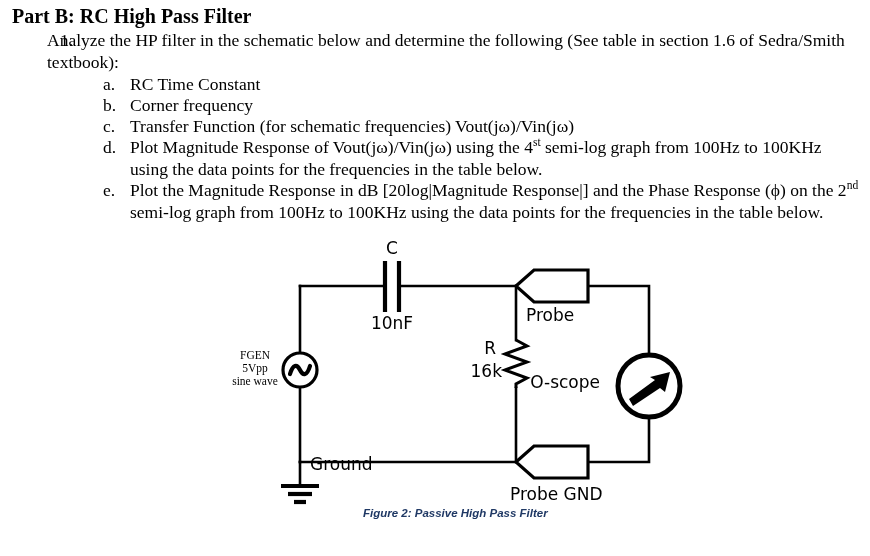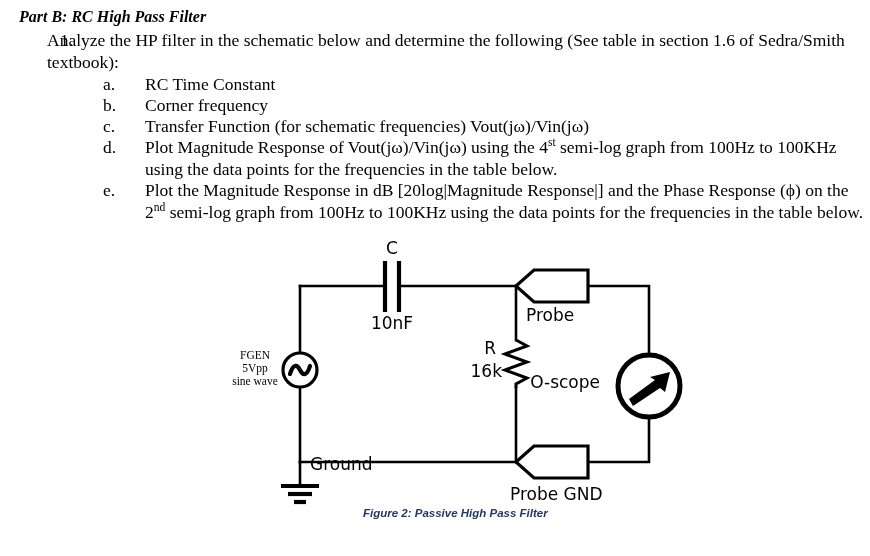--- a/index.html
+++ b/index.html
@@ -18,28 +18,27 @@
 
   
   .doc {
     position: absolute;
     left: 0;
     top: 0;
     width: 870px;
   }
   .heading {
     position: absolute;
-    left: 19px;
+    left: 12px;
     top: 6px;
     font-family: "Liberation Serif", serif;
     font-weight: bold;
-    font-size: 16px;
+    font-size: 20px;
     line-height: 21px;
     white-space: nowrap;
-    font-style: italic;
   }
   .item1 {
     position: absolute;
     left: 47px;
     top: 30px;
     width: 800px;
     font-size: 17.5px;
     line-height: 21.5px;
   }
   .item1 .num {
@@ -61,21 +60,21 @@
   }
   .sub .lbl {
     position: absolute;
     left: 0;
     top: 0;
     width: 16px;
     text-align: left;
   }
   .sub .body {
     display: block;
-    margin-left: 42px;
+    margin-left: 27px;
   }
   sup {
     font-size: 0.66em;
     vertical-align: super;
     line-height: 0;
   }
 
   
   .schematic {
     position: absolute;

